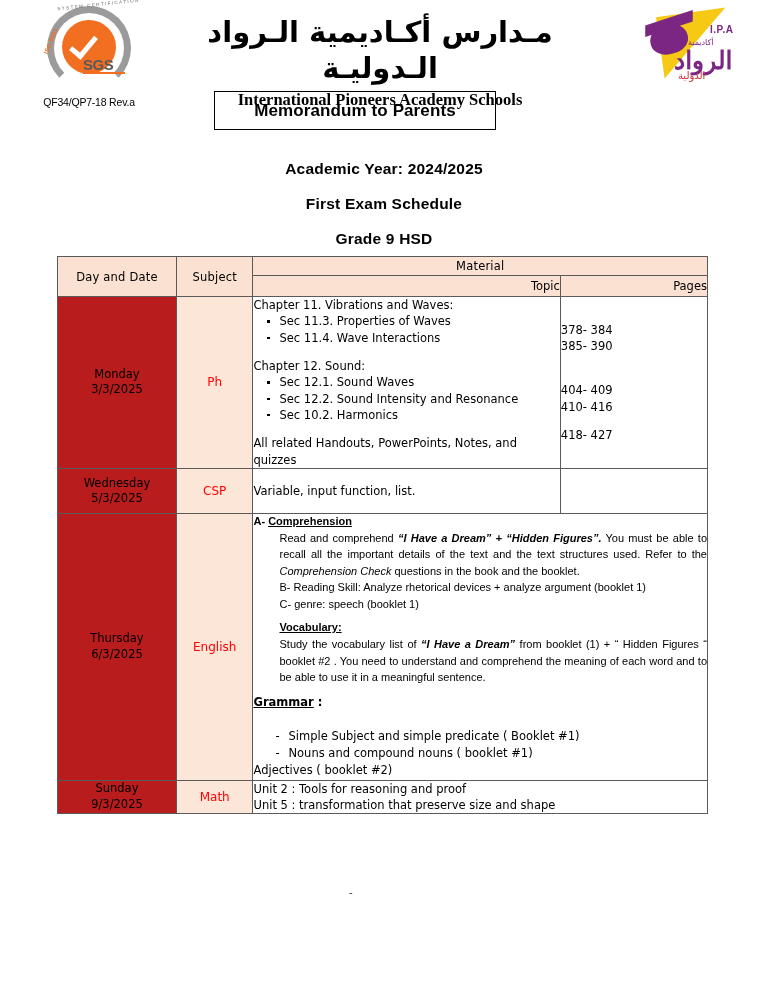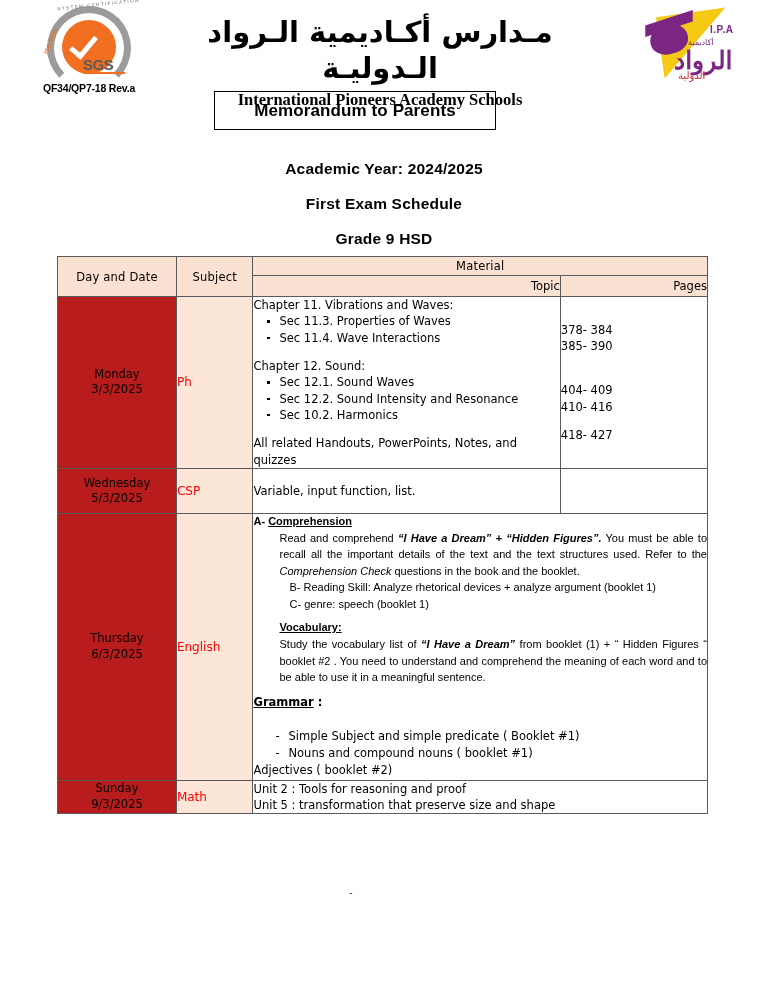--- a/index.html
+++ b/index.html
@@ -100,23 +100,23 @@
   }
   .sgs-underline {
     position: absolute;
     left: 40px;
     top: 68px;
     width: 42px;
     height: 2px;
     background: #f26f21;
   }
   .doc-code {
-    margin-top: 6px;
+    margin-top: 20px;
     font-size: 10.5px;
-    font-weight: bold;
+    font-weight: normal;
     letter-spacing: -.2px;
     text-align: center;
   }
 
   
   .school-names {
     position: absolute;
     left: 160px;
     top: 14px;
     width: 440px;
@@ -283,20 +283,21 @@
   .cell-day {
     background: #b91c1c;
     text-align: center;
     font-family: "DejaVu Sans", sans-serif;
     font-size: 11.5px;
     font-weight: bold;
     line-height: 1.35;
   }
   .cell-subj {
     background: #fce6d8;
+    text-align: center;
     font-family: "DejaVu Sans", sans-serif;
     font-size: 12px;
     font-weight: bold;
     color: #ff0000;
   }
   .cell-topic {
     background: #ffffff;
     padding: 6px 8px 6px 7px;
     font-family: "DejaVu Sans", sans-serif;
     font-size: 11.5px;
@@ -350,21 +351,21 @@
     font-family: "Liberation Sans", sans-serif;
     font-size: 11px;
     line-height: 1.5;
     text-align: justify;
     margin-left: 26px;
   }
   .eng-plain {
     font-family: "Liberation Sans", sans-serif;
     font-size: 11px;
     line-height: 1.5;
-    margin-left: 36px;
+    margin-left: 26px;
     text-align: left;
   }
   .eng-vocab-head {
     font-family: "Liberation Sans", sans-serif;
     font-size: 11px;
     font-weight: bold;
     text-decoration: underline;
     margin-left: 26px;
     margin-top: 8px;
   }

